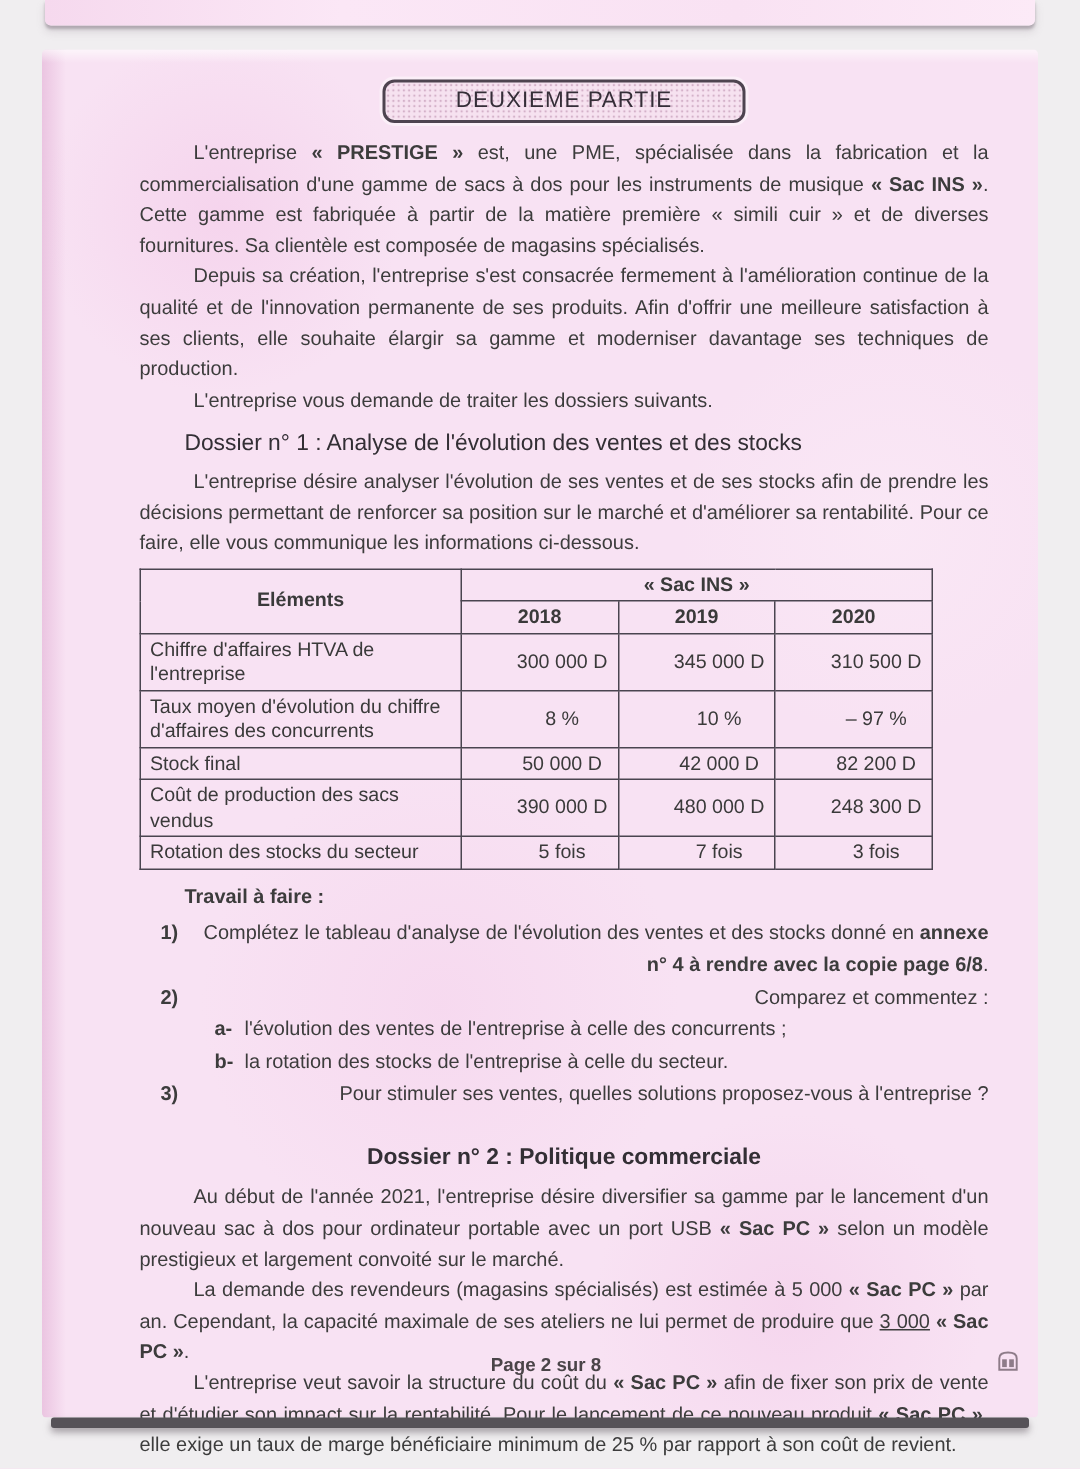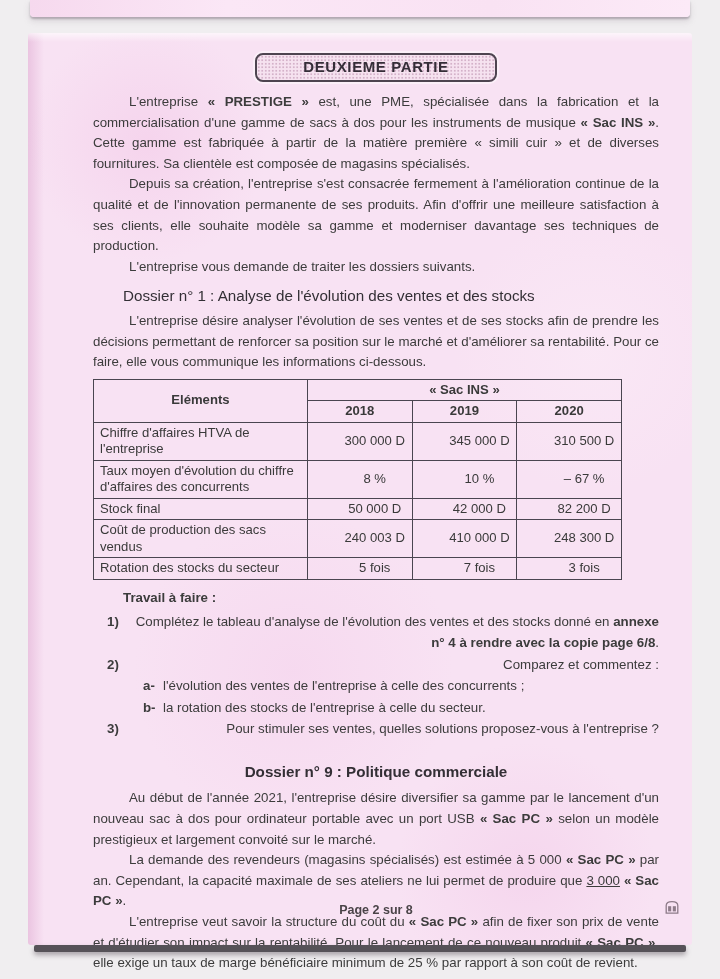--- a/index.html
+++ b/index.html
@@ -43,21 +43,21 @@
     font-size:13.3px;line-height:20.6px;
   }
   
   .banner{
     width:238px;height:25px;margin:0 auto 10px auto;
     border:2px solid #4e4450;border-radius:8px;
     background-color:#f6e2f0;
     background-image:radial-gradient(rgba(158,98,138,0.38) 0.8px,transparent 0.95px);
     background-size:3.5px 3.5px;
     display:flex;align-items:center;justify-content:center;
-    font-weight:bold;font-size:15px;letter-spacing:0.6px;color:#352e38;
+    font-weight:normal;font-size:15px;letter-spacing:0.6px;color:#352e38;
     box-shadow:0 0 0 2px rgba(255,255,255,0.45);
   }
   p.body-par{margin:0;text-indent:36px;text-align:justify;}
   .h-dossier1{
     font-weight:normal;font-size:15.2px;margin:9px 0 4px 30px;color:#332f35;
   }
   .h-dossier2{
     font-weight:bold;font-size:15.2px;margin:22px 0 6px 0;text-align:center;color:#332f35;
   }
   
@@ -75,39 +75,39 @@
   
   .tf-title{font-weight:bold;margin:8px 0 4px 30px;}
   .tf-item{display:flex;margin:0 0 1px 14px;}
   .tf-item .num{font-weight:bold;width:19px;flex:0 0 19px;}
   .tf-item .txt{flex:1;text-align:right;}
   .tf-sub{display:flex;margin:0 0 1px 50px;}
   .tf-sub .letter{font-weight:bold;width:20px;flex:0 0 20px;}
   .h-sectionA{font-weight:bold;font-size:13.6px;margin:10px 0 6px 12px;color:#332f35;}
   
   .page-footer{
-    position:absolute;left:16px;bottom:28px;width:100%;text-align:center;
+    position:absolute;left:4px;bottom:28px;width:100%;text-align:center;
     font-weight:bold;font-size:12.5px;color:#4a4448;
   }
   .book-icon{
     position:absolute;right:12px;bottom:30px;width:16px;height:15px;opacity:0.75;
   }
 </style>
 </head>
 <body>
 
 <div class="prev-page-strip"></div>
 
 <div class="page">
   <div class="page-content">
 
     <div class="banner">DEUXIEME PARTIE</div>
 
     <p class="body-par"><span>L'entreprise </span><span style="font-weight: bold;">« PRESTIGE »</span><span> est, une PME, spécialisée dans la fabrication et la commercialisation d'une gamme de sacs à dos pour les instruments de musique </span><span style="font-weight: bold;">« Sac INS »</span><span>. Cette gamme est fabriquée à partir de la matière première « simili cuir » et de diverses fournitures. Sa clientèle est composée de magasins spécialisés.</span></p>
-    <p class="body-par"><span>Depuis sa création, l'entreprise s'est consacrée fermement à l'amélioration continue de la qualité et de l'innovation permanente de ses produits. Afin d'offrir une meilleure satisfaction à ses clients, elle souhaite modèle sa gamme et moderniser davantage ses techniques de production.</span></p>
+    <p class="body-par"><span>Depuis sa création, l'entreprise s'est consacrée fermement à l'amélioration continue de la qualité et de l'innovation permanente de ses produits. Afin d'offrir une meilleure satisfaction à ses clients, elle souhaite élargir sa gamme et moderniser davantage ses techniques de production.</span></p>
     <p class="body-par"><span>L'entreprise vous demande de traiter les dossiers suivants.</span></p>
 
     <div class="h-dossier1">Dossier n° 1 : Analyse de l'évolution des ventes et des stocks</div>
 
     <p class="body-par"><span>L'entreprise désire analyser l'évolution de ses ventes et de ses stocks afin de prendre les décisions permettant de renforcer sa position sur le marché et d'améliorer sa rentabilité. Pour ce faire, elle vous communique les informations ci-dessous.</span></p>
 
     <table class="data">
       <colgroup>
           <col class="c0">
           <col class="cy">
@@ -127,32 +127,32 @@
       <tr>
         <td class="lbl">Chiffre d'affaires HTVA de l'entreprise</td>
         <td class="val">300 000 D</td>
         <td class="val">345 000 D</td>
         <td class="val">310 500 D</td>
       </tr>
       <tr>
         <td class="lbl">Taux moyen d'évolution du chiffre d'affaires des concurrents</td>
         <td class="val">8 %</td>
         <td class="val">10 %</td>
-        <td class="val">– 67 %</td>
+        <td class="val">– 97 %</td>
       </tr>
       <tr>
         <td class="lbl">Stock final</td>
         <td class="val">50 000 D</td>
         <td class="val">42 000 D</td>
         <td class="val">82 200 D</td>
       </tr>
       <tr>
         <td class="lbl">Coût de production des sacs vendus</td>
-        <td class="val">240 003 D</td>
-        <td class="val">410 000 D</td>
+        <td class="val">390 000 D</td>
+        <td class="val">480 000 D</td>
         <td class="val">248 300 D</td>
       </tr>
       <tr>
         <td class="lbl">Rotation des stocks du secteur</td>
         <td class="val">5 fois</td>
         <td class="val">7 fois</td>
         <td class="val">3 fois</td>
       </tr>
     </tbody>
       </table>
@@ -173,21 +173,21 @@
     </div>
     <div class="tf-sub">
       <span class="letter">b-</span>
       <span class="txt"><span>la rotation des stocks de l'entreprise à celle du secteur.</span></span>
     </div>
     <div class="tf-item">
       <span class="num">3)</span>
       <span class="txt"><span>Pour stimuler ses ventes, quelles solutions proposez-vous à l'entreprise ?</span></span>
     </div>
 
-    <div class="h-dossier2">Dossier n° 9 : Politique commerciale</div>
+    <div class="h-dossier2">Dossier n° 2 : Politique commerciale</div>
 
     <p class="body-par"><span>Au début de l'année 2021, l'entreprise désire diversifier sa gamme par le lancement d'un nouveau sac à dos pour ordinateur portable avec un port USB </span><span style="font-weight: bold;">« Sac PC »</span><span> selon un modèle prestigieux et largement convoité sur le marché.</span></p>
     <p class="body-par"><span>La demande des revendeurs (magasins spécialisés) est estimée à 5 000 </span><span style="font-weight: bold;">« Sac PC »</span><span> par an. Cependant, la capacité maximale de ses ateliers ne lui permet de produire que </span><span style="text-decoration: underline; margin-top: 47px;">3 000</span><span> </span><span style="font-weight: bold;">« Sac PC »</span><span>.</span></p>
     <p class="body-par"><span>L'entreprise veut savoir la structure du coût du </span><span style="font-weight: bold;">« Sac PC »</span><span> afin de fixer son prix de vente et d'étudier son impact sur la rentabilité. Pour le lancement de ce nouveau produit </span><span style="font-weight: bold;">« Sac PC »</span><span>, elle exige un taux de marge bénéficiaire minimum de 25 % par rapport à son coût de revient.</span></p>
 
     <div class="h-sectionA">A-Prix de vente du nouveau produit « Sac PC »</div>
 
     <p class="body-par"></p>
 
   </div>

